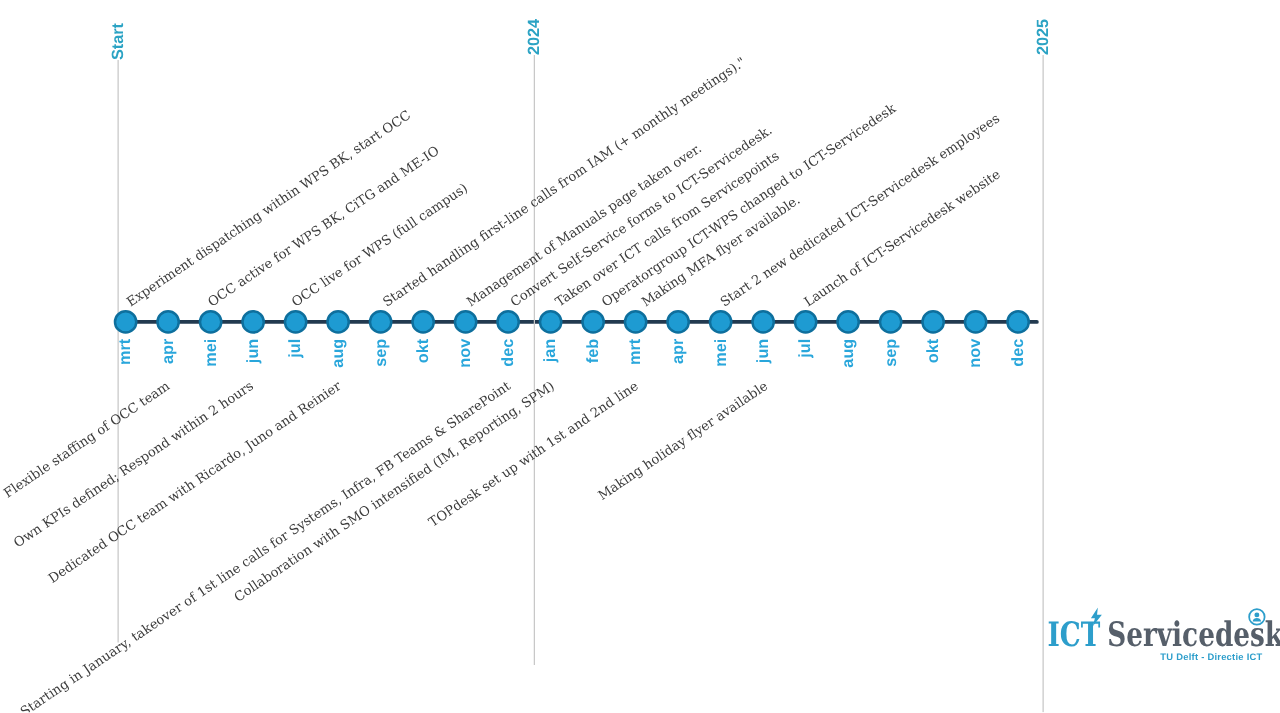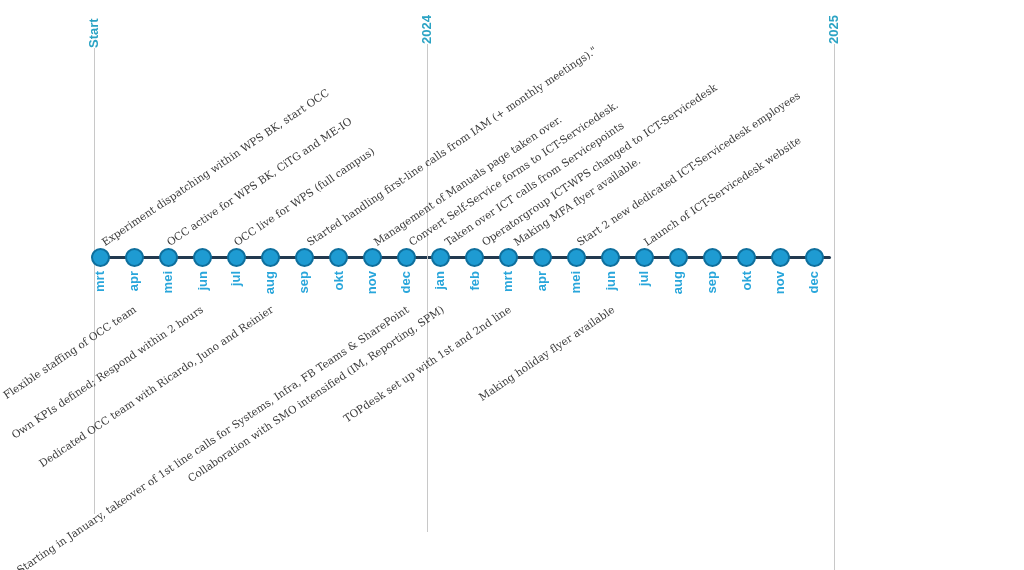--- a/index.html
+++ b/index.html
@@ -54,20 +54,35 @@
   }
   .bolt   { position:absolute; left:33px; top:-8px; color:var(--logoteal); }
   .person { position:absolute; left:160px; top:-8px; color:var(--logoteal); }
 </style>
 </head>
 <body>
 
 <div class="canvas" id="canvas" style="--cyan: #29a6db; --teal: #2ba3c4; --dark: #223a50; --dotfill: #1e9bd2; --dotstroke: #0e6f9d; --etext: #3b3b3b; --mline: #c8c8c8; --logoteal: #2d9ecb; --logogray: #565f6a;">
   <div class="baseline"></div>
 
+  <div class="logo">
+    <svg class="bolt" width="12" height="15" viewBox="0 0 10 14">
+      <path d="M6.2 0 L1 8 L4 8 L2.4 14 L9.2 5.4 L5.6 5.4 Z" fill="currentColor"></path>
+    </svg>
+    <svg class="person" width="15" height="15" viewBox="0 0 16 16">
+      <circle cx="8" cy="8" r="6.6" fill="none" stroke="currentColor" stroke-width="1.5"></circle>
+      <circle cx="8" cy="6.3" r="2.1" fill="currentColor"></circle>
+      <path d="M4.3 11.9 C4.9 9.6 6.2 8.9 8 8.9 C9.8 8.9 11.1 9.6 11.7 11.9 Z" fill="currentColor"></path>
+    </svg>
+    <div class="logo-row">
+      <span class="logo-ict">ICT</span>
+      <span class="logo-sd">Servicedesk</span>
+    </div>
+    <div class="logo-sub">TU Delft - Directie ICT</div>
+  </div>
 <div class="marker-line" style="left: 94px; top: 48px; height: 466px;"></div>
     <div class="marker-label" style="left: 87px; top: 48px;">Start</div>
     <div class="marker-line" style="left: 427px; top: 44px; height: 488px;"></div>
     <div class="marker-label" style="left: 420px; top: 44px;">2024</div>
     <div class="marker-line" style="left: 834px; top: 44px; height: 526px;"></div>
     <div class="marker-label" style="left: 827px; top: 44px;">2025</div>
     <div class="dot" style="left: 91px;"></div>
     <div class="month" style="right: 931px;">mrt</div>
     <div class="dot" style="left: 125px;"></div>
     <div class="month" style="right: 897px;">apr</div>

